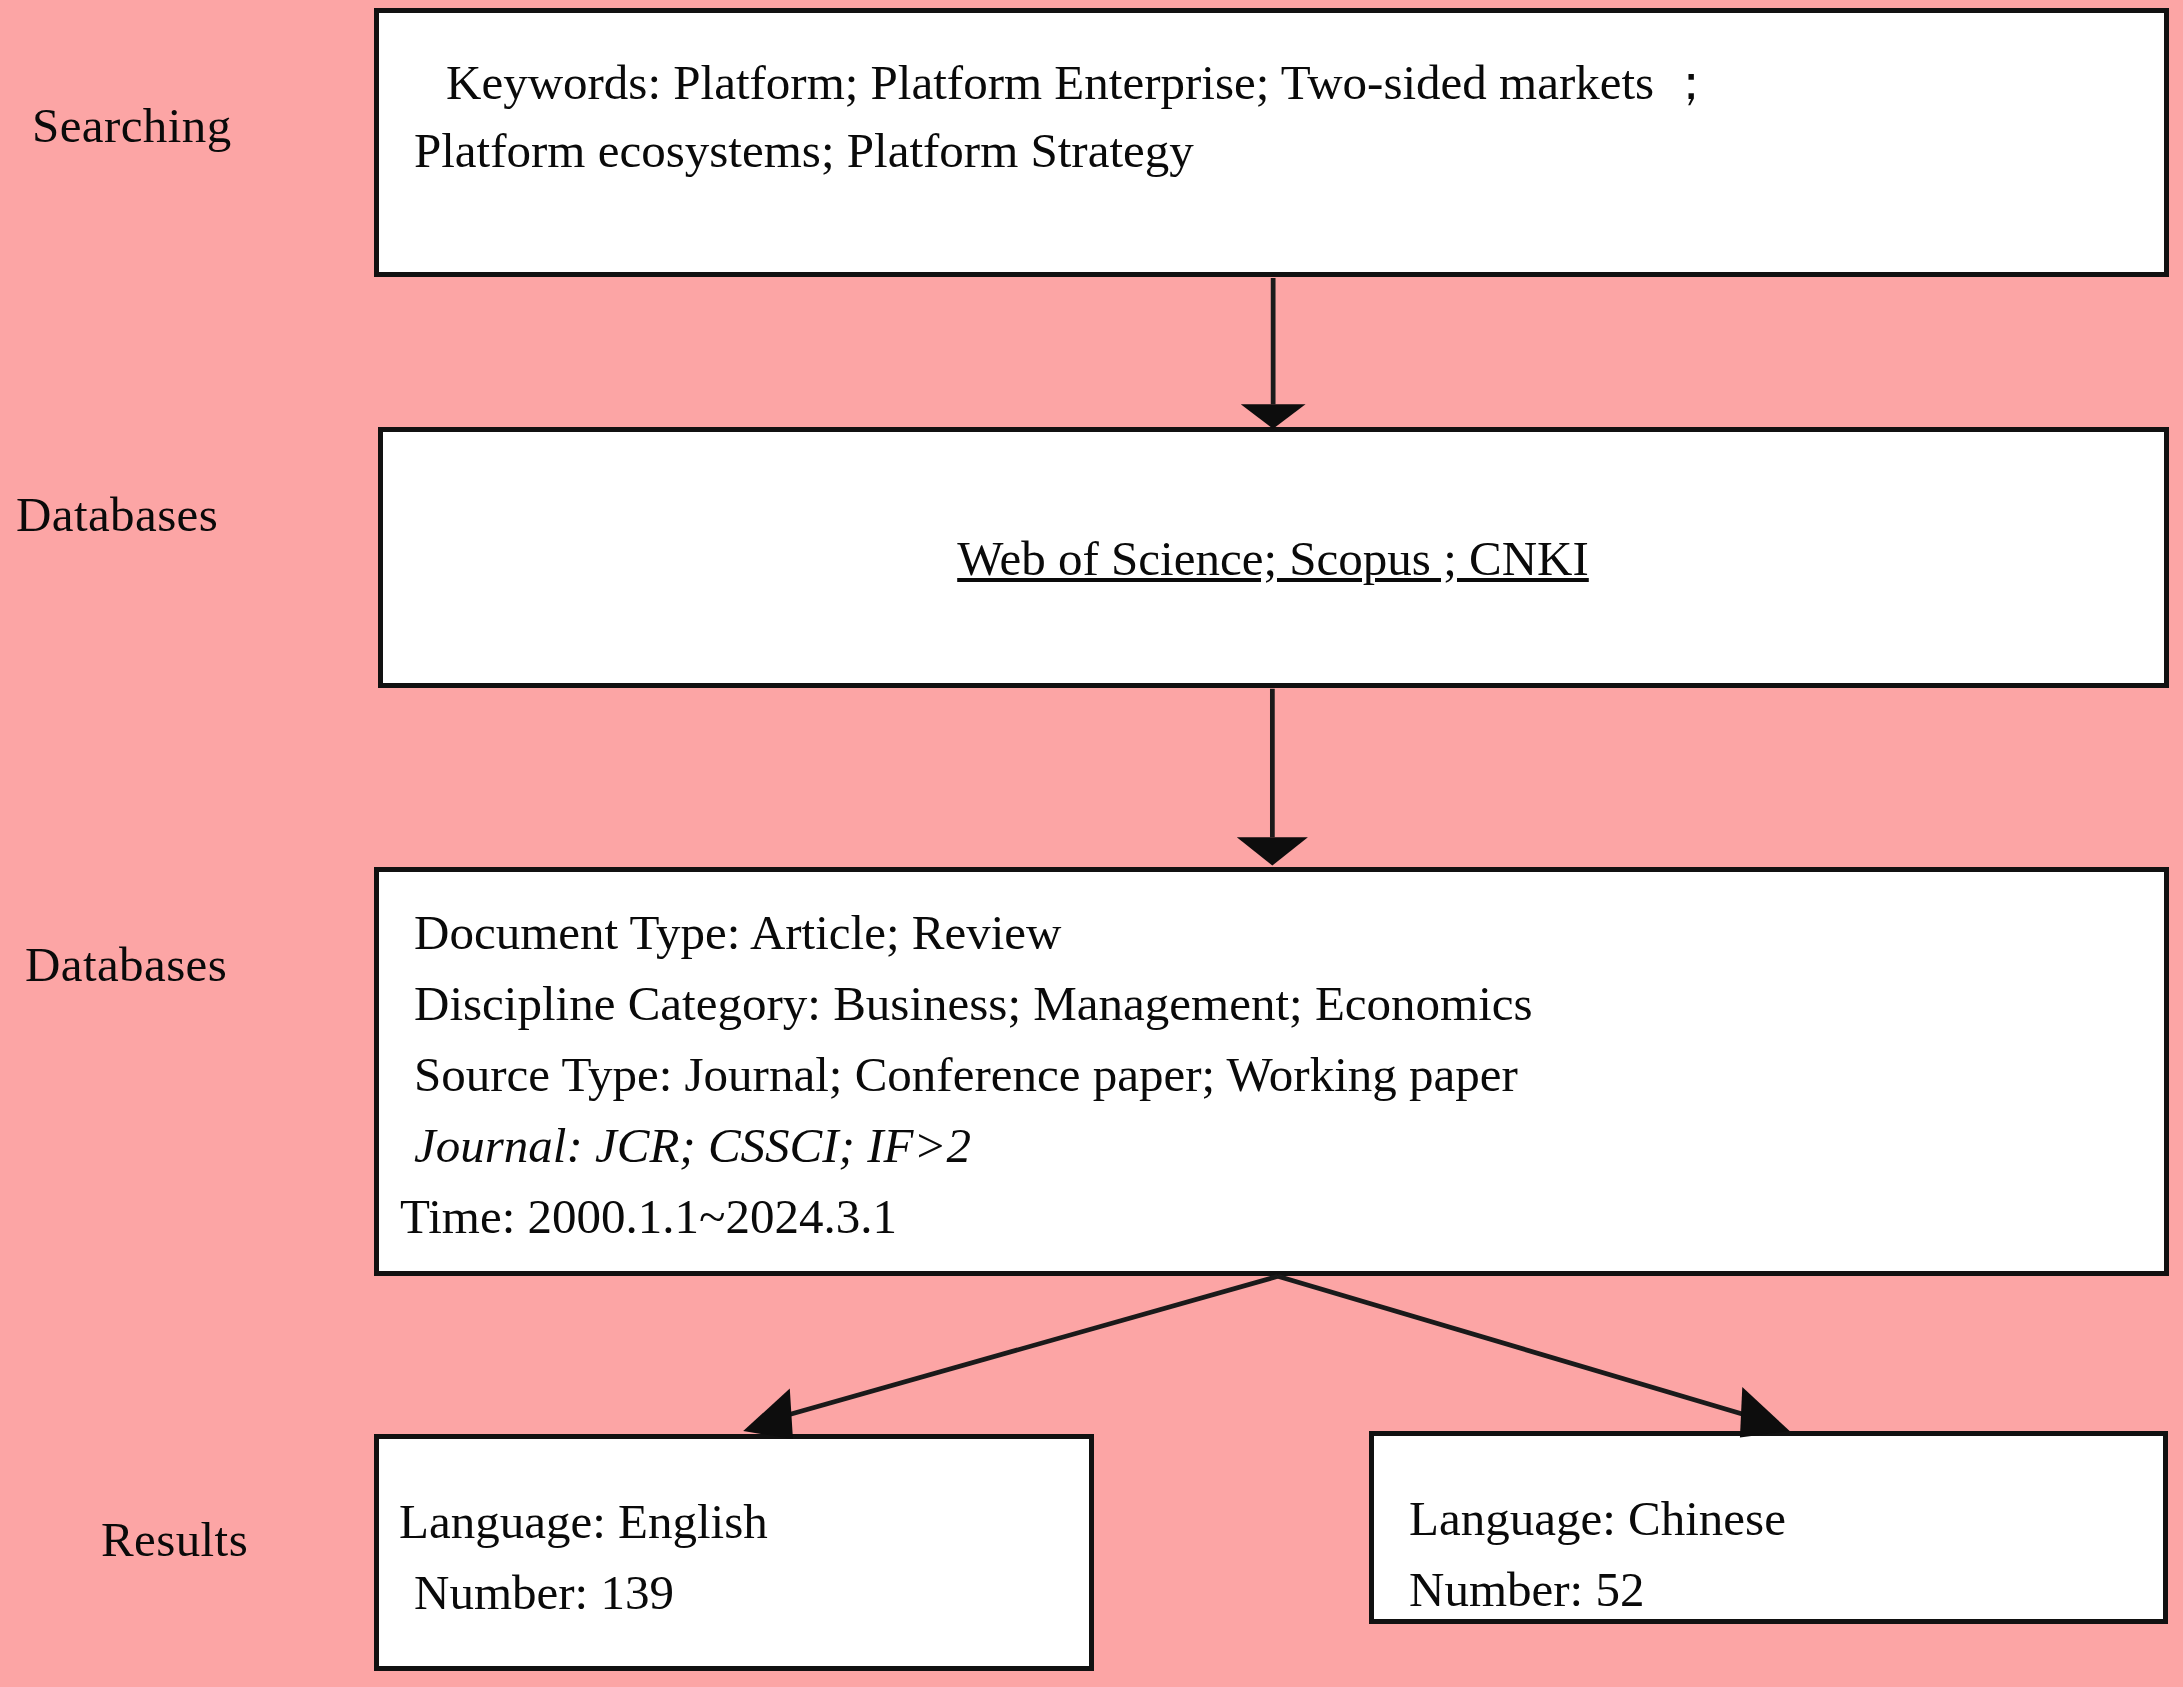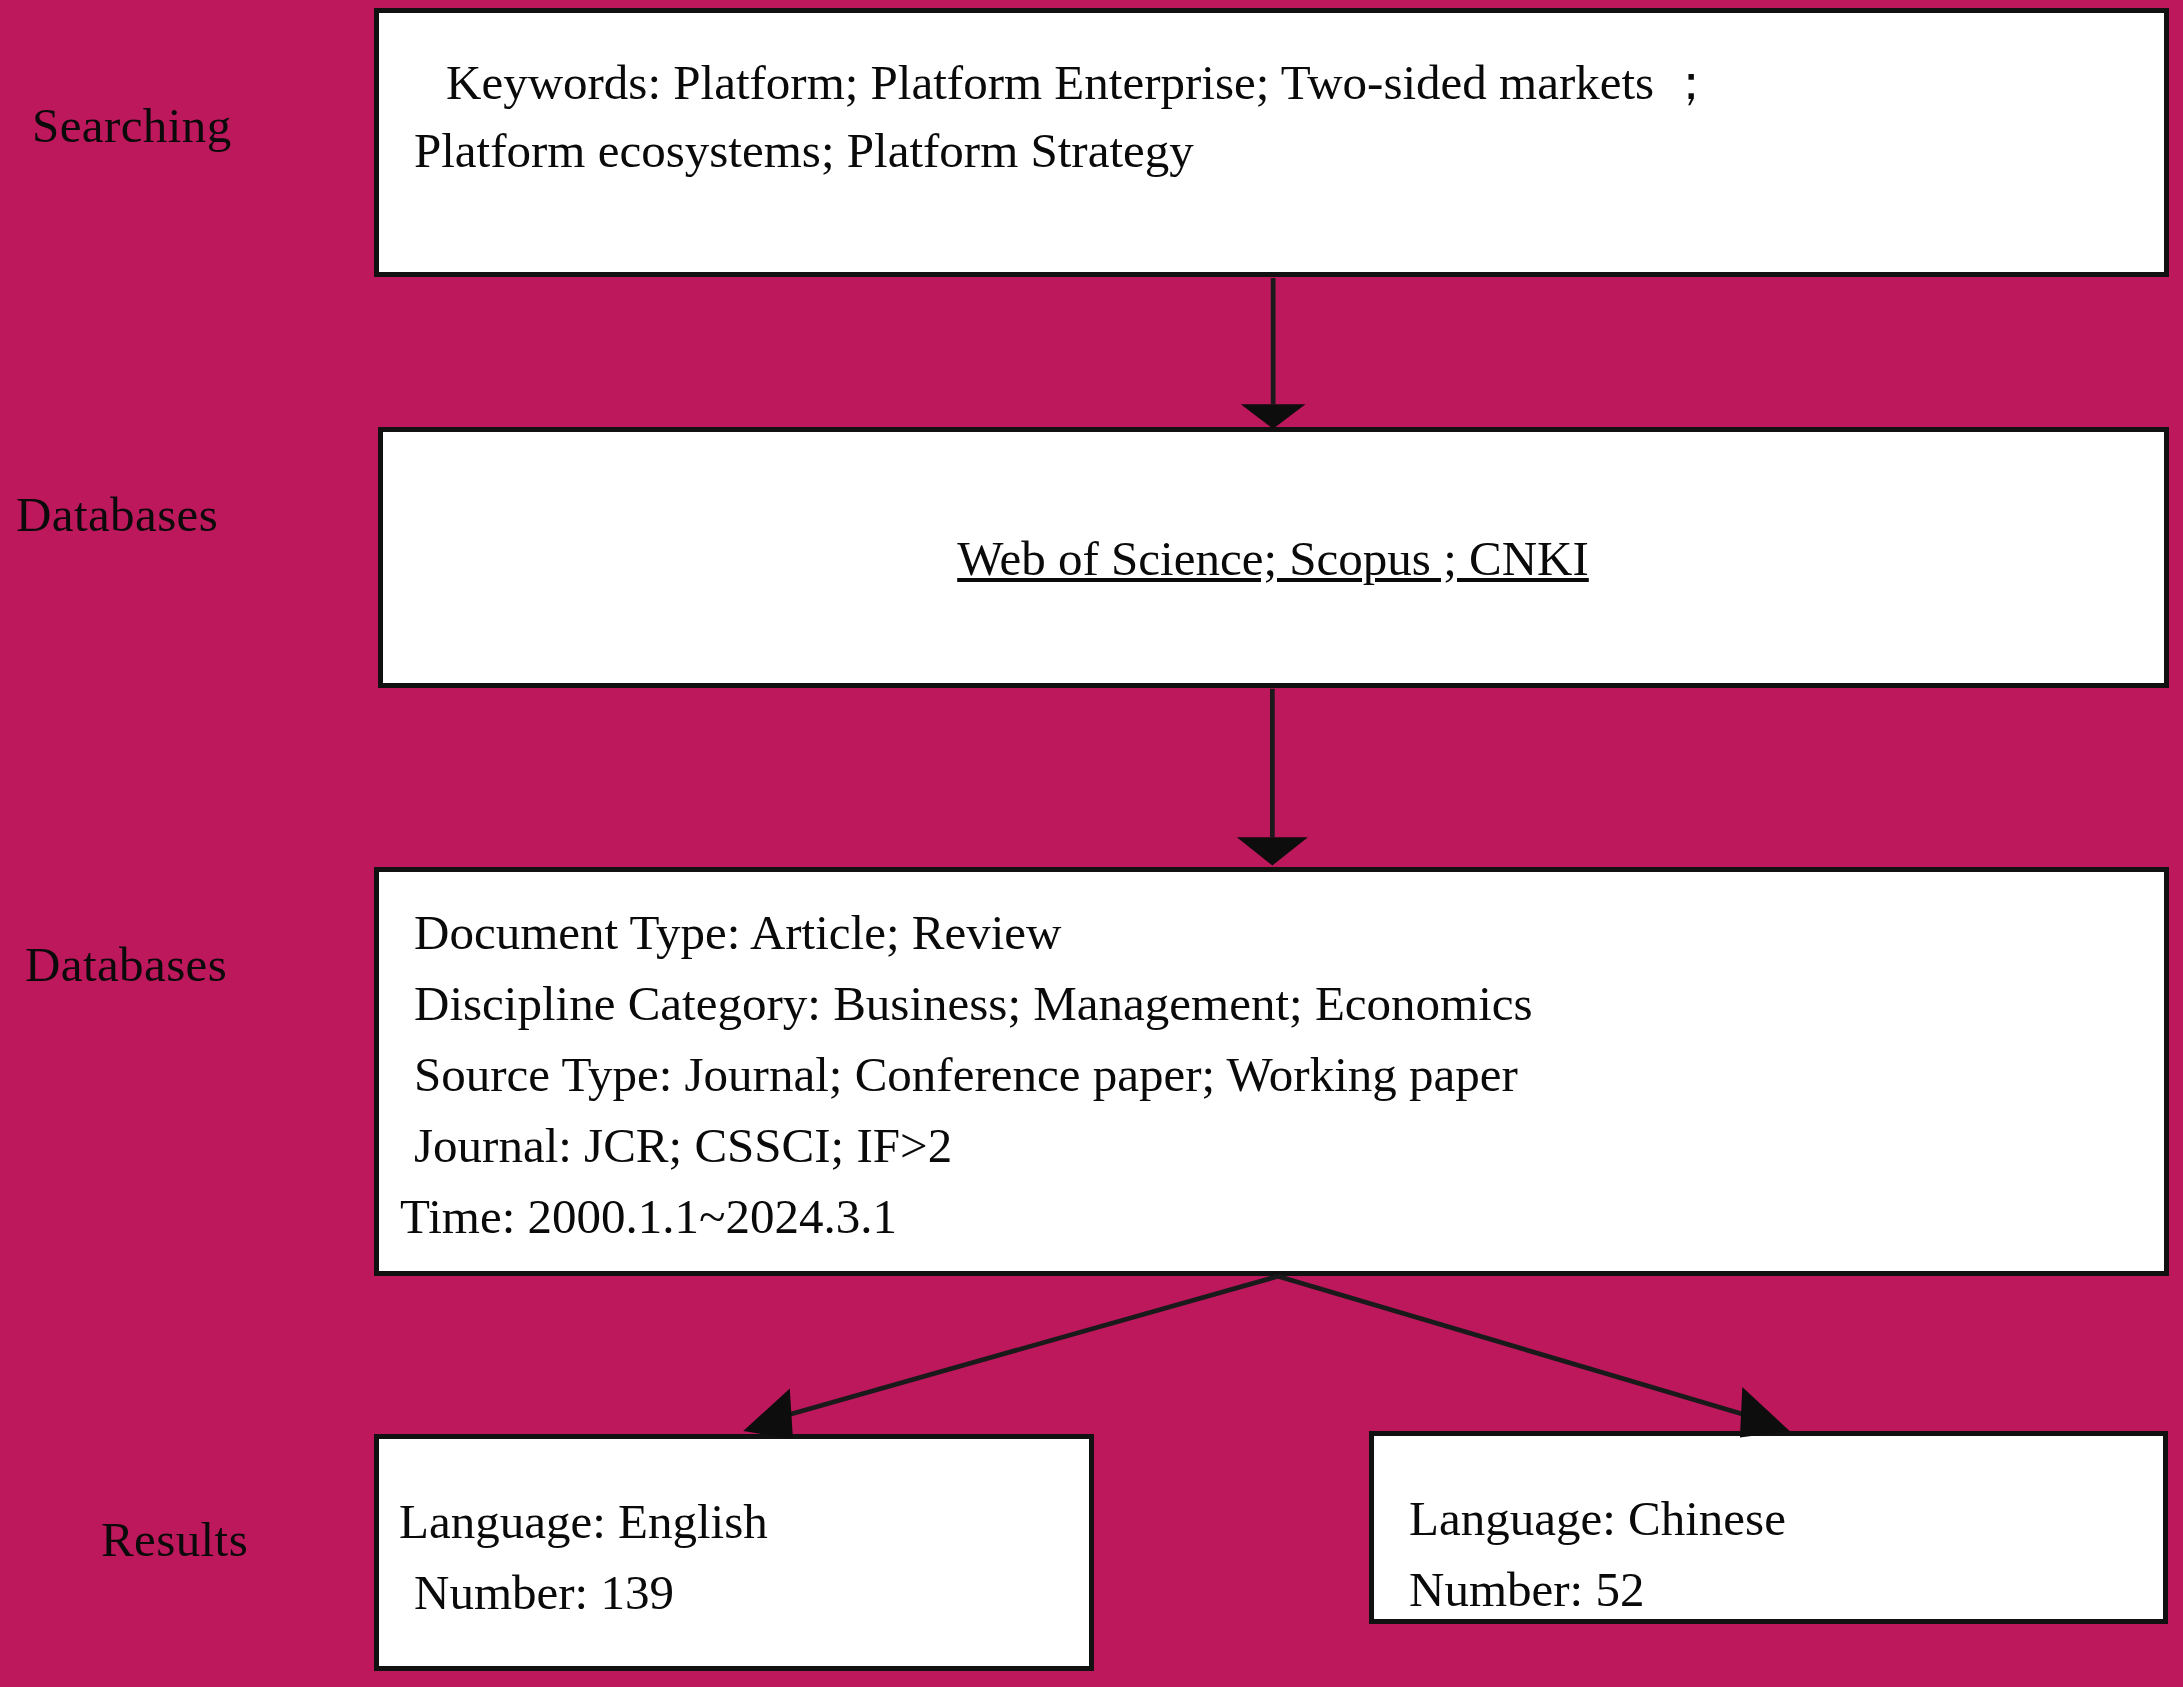--- a/index.html
+++ b/index.html
@@ -4,21 +4,21 @@
 <style>
   html, body {
     margin: 0;
     padding: 0;
     background: #ffffff;
   }
   #canvas {
     position: relative;
     width: 2183px;
     height: 1687px;
-    background: #be185d;
+    background: #fca5a5;
     font-family: "Liberation Serif", "DejaVu Serif", serif;
     color: #000000;
     overflow: hidden;
   }
   .stage-label {
     position: absolute;
     font-size: 49px;
     line-height: 1.0;
     color: #0a0a0a;
     white-space: nowrap;
@@ -69,21 +69,21 @@
   </div>
 
   <div class="flow-box" style="left:378px; top:427px; width:1791px; height:261px;">
     <div class="box-text centered" style="left:0px; top:93px; width:1780px;">Web of Science; Scopus ; CNKI</div>
   </div>
 
   <div class="flow-box" style="left:374px; top:867px; width:1795px; height:409px;">
     <div class="box-text" style="left:35px; top:27px;">Document Type: Article; Review</div>
     <div class="box-text" style="left:35px; top:98px;">Discipline Category: Business; Management; Economics</div>
     <div class="box-text" style="left:35px; top:169px;">Source Type: Journal; Conference paper; Working paper</div>
-    <div class="box-text" style="left:35px; top:240px;">Journal: JCR; CSSCI; IF&gt;2</div>
+    <div class="box-text" style="left:35px; top:240px;font-style:italic;">Journal: JCR; CSSCI; IF&gt;2</div>
     <div class="box-text" style="left:21px; top:311px;">Time: 2000.1.1~2024.3.1</div>
   </div>
 
   <div class="flow-box" style="left:374px; top:1434px; width:720px; height:237px;">
     <div class="box-text" style="left:20px; top:49px;">Language: English</div>
     <div class="box-text" style="left:35px; top:120px;">Number: 139</div>
   </div>
 
   <div class="flow-box" style="left:1369px; top:1431px; width:799px; height:193px;">
     <div class="box-text" style="left:35px; top:49px;">Language: Chinese</div>

